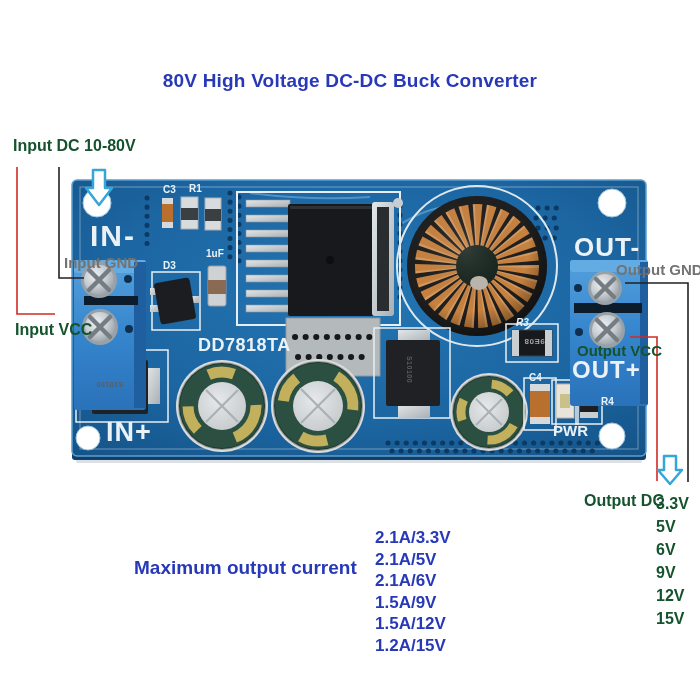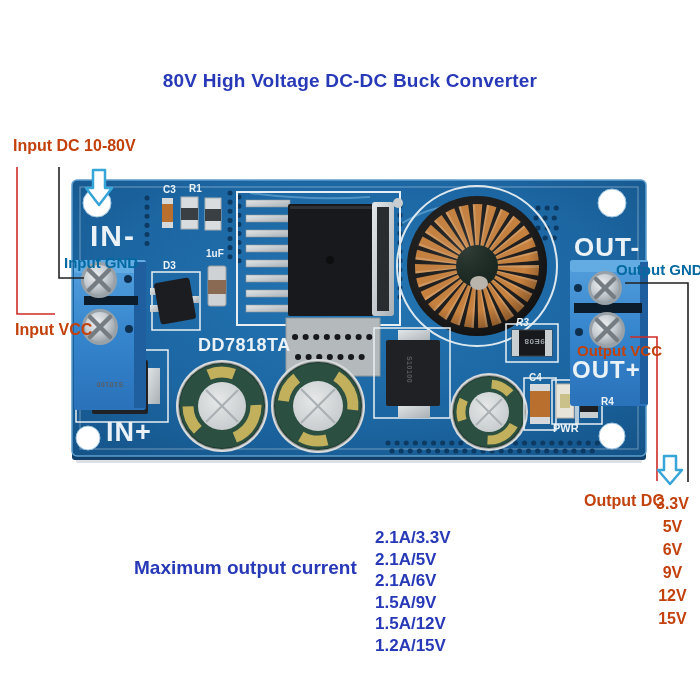--- a/index.html
+++ b/index.html
@@ -1,22 +1,22 @@
 <!DOCTYPE html>
 <html><head>
 <meta charset="utf-8">
 <style>
   html,body{margin:0;padding:0;background:#ffffff;}
   #page{position:relative;width:700px;height:692px;background:#ffffff;overflow:hidden;
         font-family:Liberation Sans, sans-serif;}
   #pcb-svg{position:absolute;left:0;top:0;width:700px;height:700px;}
   .abs{position:absolute;white-space:nowrap;}
   .blue-txt{color:#2839b8;font-weight:700;}
-  .red-txt{color:#c2410c;font-weight:700;text-align:center;}
-  .blk-txt{color:#0369a1;font-weight:700;text-align:center;}
+  .red-txt{color:#14532d;font-weight:700;}
+  .blk-txt{color:#737373;font-weight:700;text-align:center;}
   .silk{color:#eaf2f7;font-weight:700;letter-spacing:1px;}
 
   #title{left:0;right:0;top:70px;text-align:center;font-size:19px;letter-spacing:.2px;}
   #input-dc{left:13px;top:137px;font-size:16px;}
   #input-gnd{left:64px;top:254px;font-size:15px;}
   #input-vcc{left:15px;top:321px;font-size:16px;}
   #output-gnd{left:616px;top:261px;font-size:15px;}
   #output-vcc{left:577px;top:342px;font-size:15px;}
   #output-dc{left:584px;top:492px;font-size:16px;}
   #voltage-list{left:656px;top:492px;font-size:16px;}
@@ -29,21 +29,21 @@
   #silk-out-minus{left:574px;top:232px;font-size:26px;}
   #silk-in-plus{left:106px;top:417px;font-size:27px;}
   #silk-out-plus{left:572px;top:356px;font-size:24px;}
   #silk-model{left:198px;top:335px;font-size:18px;letter-spacing:.5px;}
   .silk-sm{font-size:10px;letter-spacing:0;}
   #silk-c3{left:163px;top:184px;}
   #silk-r1{left:189px;top:183px;}
   #silk-d3{left:163px;top:260px;}
   #silk-1uf{left:206px;top:248px;}
   #silk-c4{left:529px;top:372px;}
-  #silk-pwr{left:553px;top:422px;font-size:11px;}
+  #silk-pwr{left:553px;top:422px;font-size:15px;}
   #silk-r4{left:601px;top:396px;}
   #silk-r3{left:516px;top:317px;font-style:italic;}
   .chip-mark{color:#5a5e62;font-weight:700;font-size:7px;letter-spacing:.5px;}
   #mark-d-left{left:96px;top:381px;transform:rotate(180deg);}
   #mark-d-right{left:396px;top:366px;transform:rotate(90deg);transform-origin:center;}
   #mark-r3{left:524px;top:337px;color:#9ea4a8;transform:rotate(180deg);font-size:8px;}
 </style>
 </head>
 <body>
 

